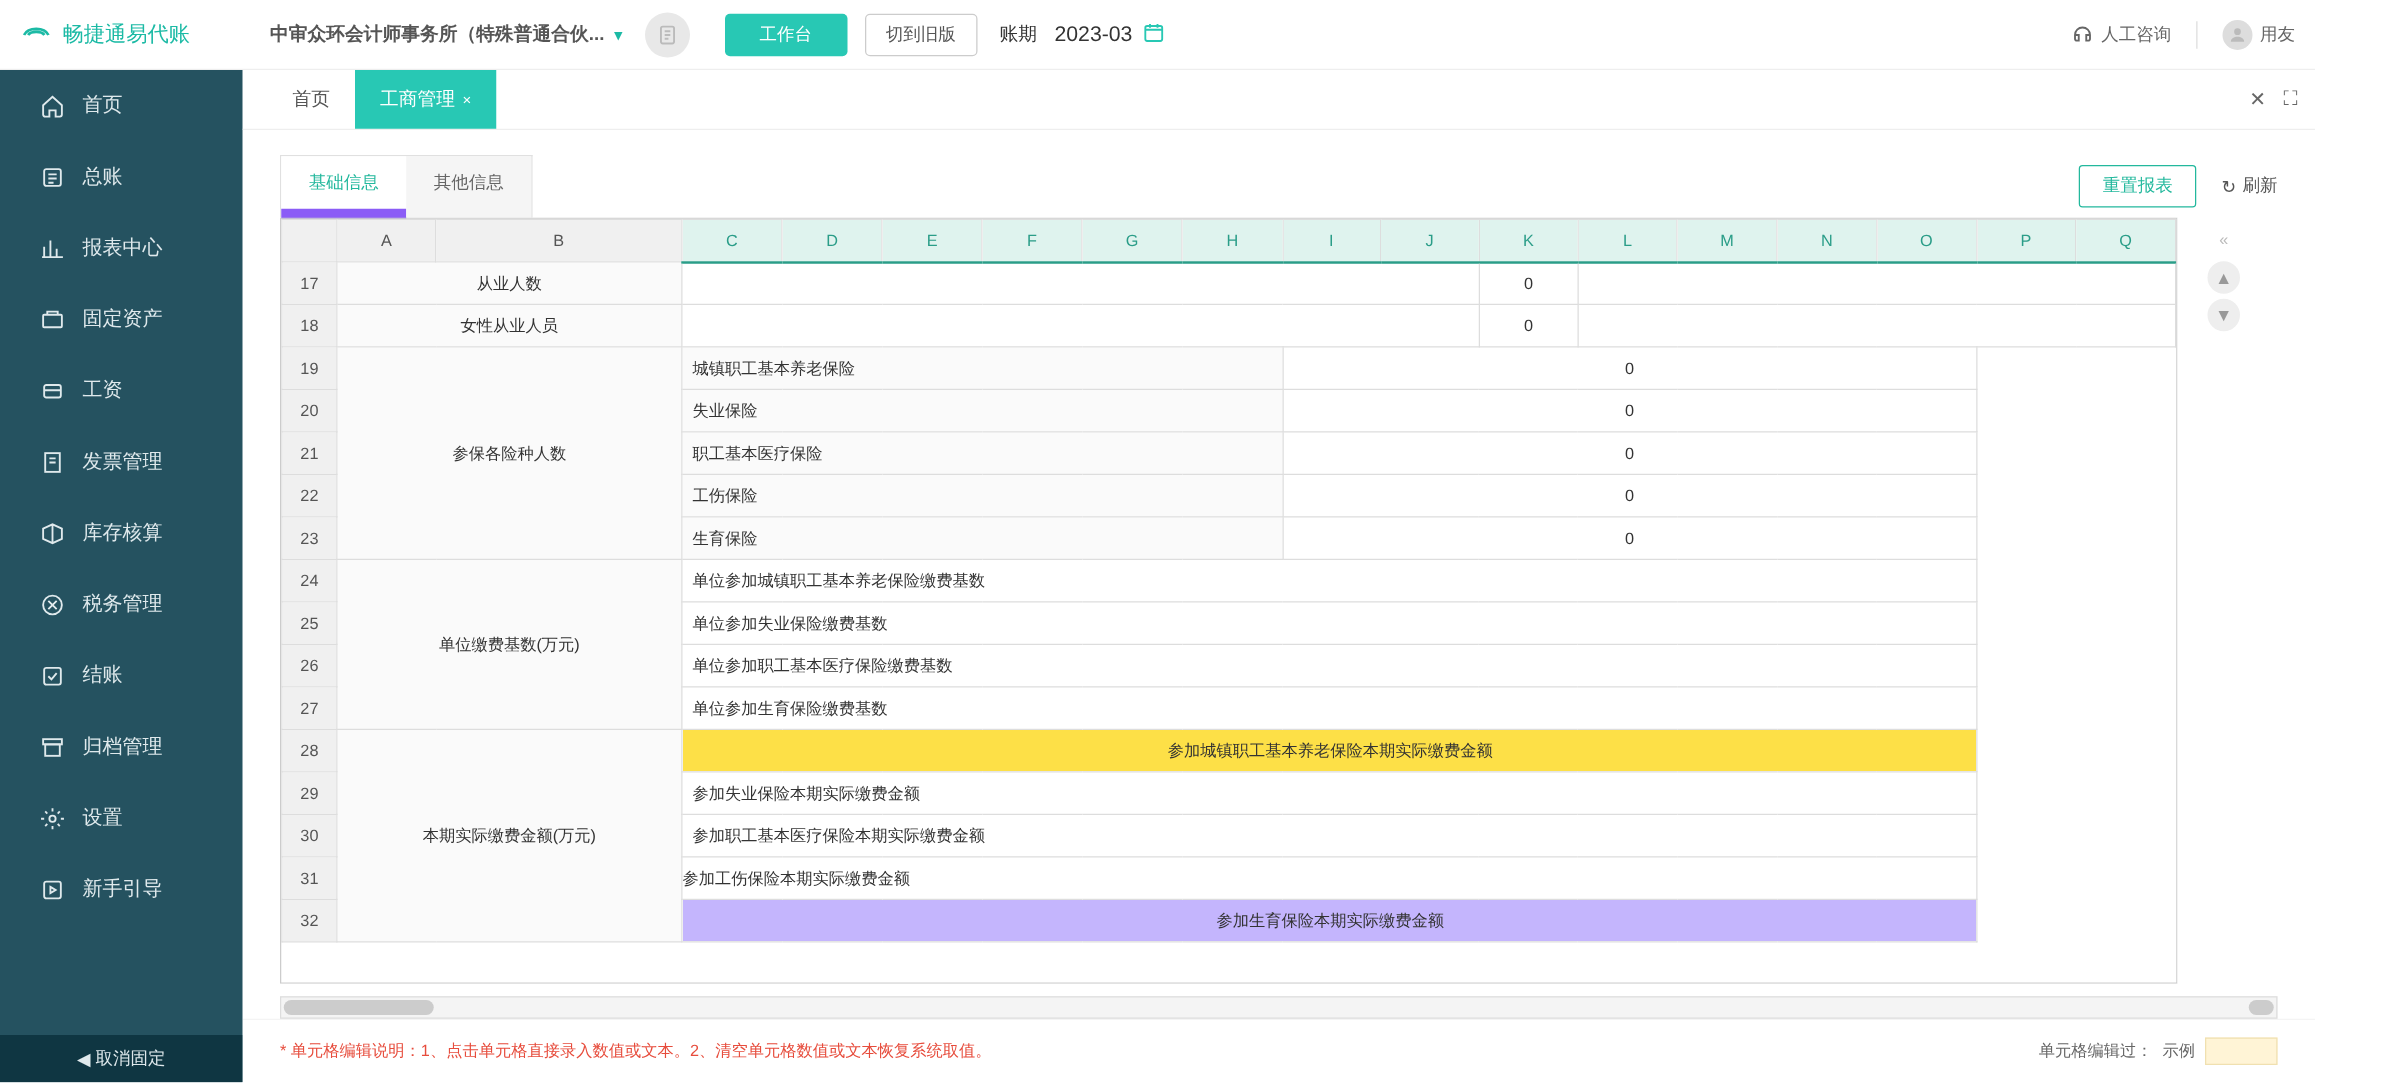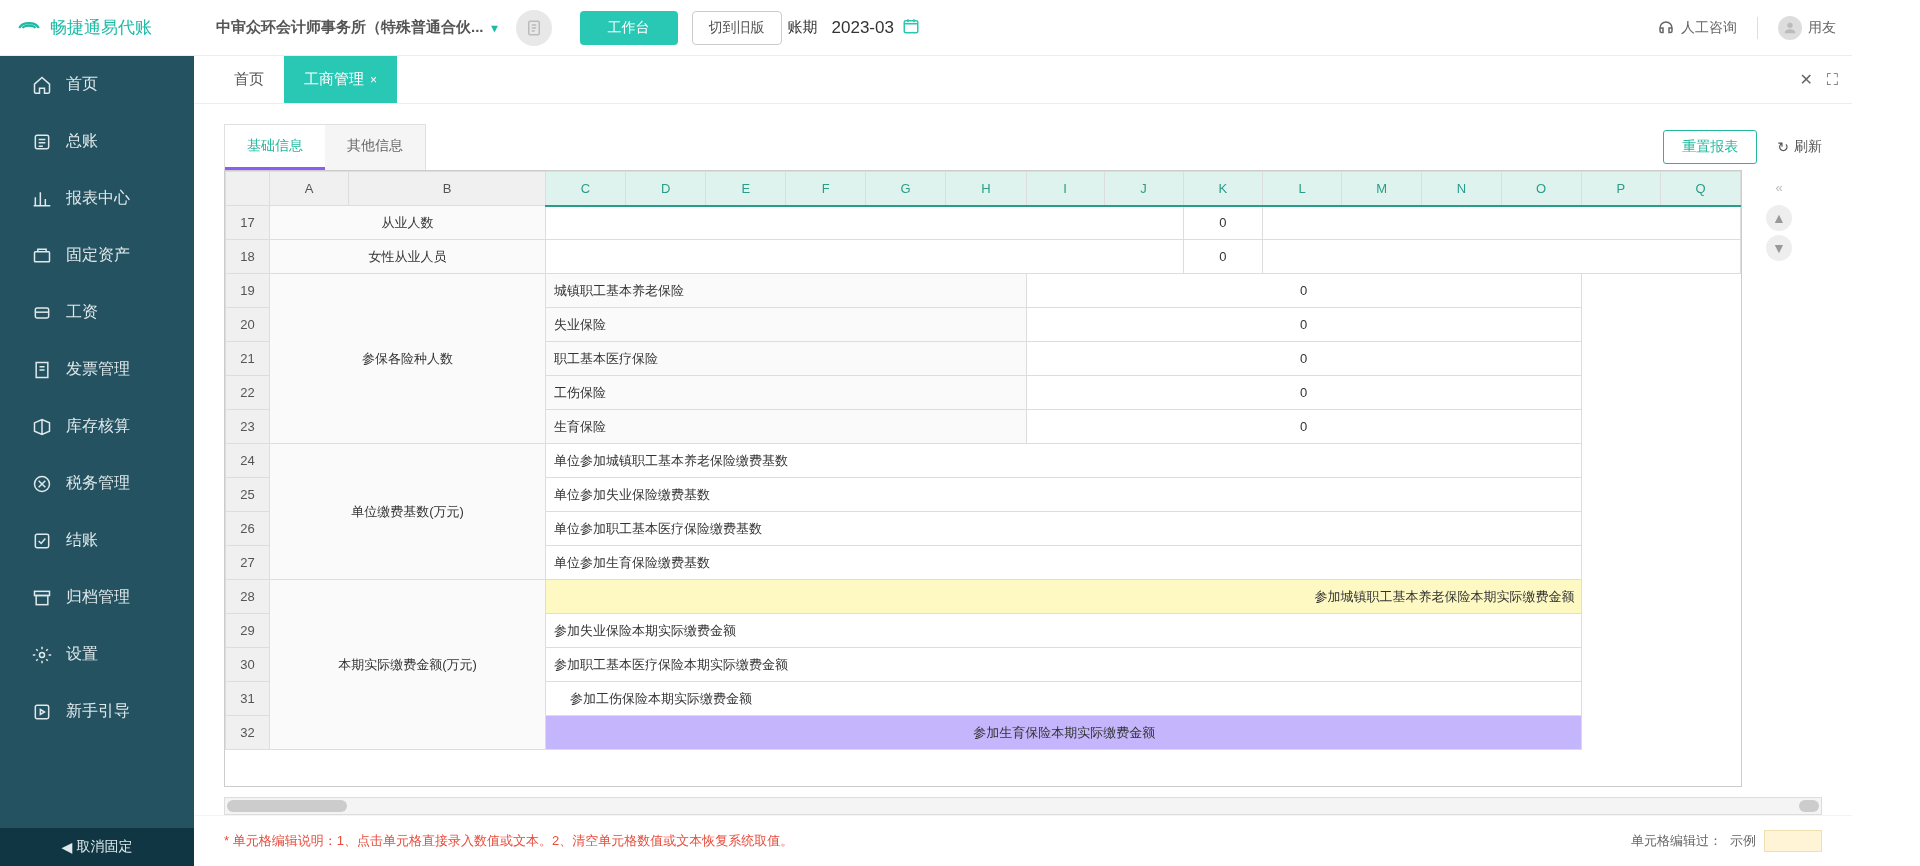--- a/index.html
+++ b/index.html
@@ -7,21 +7,21 @@
 .app { display: flex; flex-direction: column; height: 866px; width: 1852px; }
 
 
 .header { height: 56px; background: #fff; display: flex; align-items: center; padding: 0 16px; border-bottom: 1px solid #eee; }
 .logo { display: flex; align-items: center; gap: 8px; width: 200px; color: #1cbaa5; font-size: 17px; font-weight: 500; }
 .logo-icon { width: 26px; height: 26px; }
 .company-select { display: flex; align-items: center; gap: 8px; font-size: 15px; color: #555; cursor: pointer; margin-right: 18px; font-weight: bold; }
 .chev { color: #1cbaa5; font-size: 12px; }
 .round-btn { width: 36px; height: 36px; border-radius: 50%; background: #e8e8e8; display: flex; align-items: center; justify-content: center; color: #bbb; margin-right: 28px; cursor: pointer; }
 .btn-primary { background: #28c8b4; color: #fff; border: none; padding: 8px 28px; border-radius: 4px; font-size: 14px; cursor: pointer; margin-right: 14px; }
-.btn-outline { background: #fff; color: #555; border: 1px solid #ccc; padding: 7px 16px; border-radius: 4px; font-size: 14px; cursor: pointer; margin-right: 6px; }
+.btn-outline { background: #fff; color: #555; border: 1px solid #ccc; padding: 7px 16px; border-radius: 4px; font-size: 14px; cursor: pointer; margin-right: 18px; }
 .period-label { font-size: 15px; color: #333; margin-right: 14px; }
 .period-value { font-size: 17px; color: #333; margin-right: 8px; }
 .cal-icon { color: #28c8b4; cursor: pointer; }
 .header-right { margin-left: auto; display: flex; align-items: center; gap: 20px; }
 .hr-item { display: flex; align-items: center; gap: 6px; color: #666; font-size: 14px; cursor: pointer; }
 .avatar { width: 24px; height: 24px; border-radius: 50%; background: #ddd; display: flex; align-items: center; justify-content: center; }
 
 
 .body { display: flex; flex: 1; overflow: hidden; }
 .sidebar { width: 194px; background: #255260; color: #dfe9ec; display: flex; flex-direction: column; overflow-y: auto; position: relative; }
@@ -36,21 +36,21 @@
 .tabs { height: 48px; display: flex; align-items: stretch; border-bottom: 1px solid #eee; padding-left: 20px; position: relative; }
 .tab { padding: 0 20px; display: flex; align-items: center; font-size: 15px; color: #555; cursor: pointer; }
 .tab.active { background: #28c8b4; color: #fff; }
 .tab-close { margin-left: 6px; font-size: 12px; }
 .tabs-right { margin-left: auto; display: flex; align-items: center; gap: 14px; padding-right: 14px; }
 .tab-x, .tab-expand { cursor: pointer; color: #666; font-size: 16px; }
 
 .subtabs-row { display: flex; align-items: center; padding: 20px 30px 0 30px; }
 .subtabs { display: flex; border: 1px solid #e0e0e0; border-bottom: none; }
 .subtab { padding: 12px 22px; font-size: 14px; cursor: pointer; background: #f5f5f5; color: #666; }
-.subtab.active { background: #fff; color: #23b89d; border-bottom: 4px solid #8b5cf6; margin-bottom: -1px; }
+.subtab.active { background: #fff; color: #23b89d; border-bottom: 8px solid #8b5cf6; margin-bottom: -1px; }
 .subtabs-right { margin-left: auto; display: flex; align-items: center; gap: 20px; }
 .btn-green-outline { border: 1px solid #23b89d; color: #23b89d; background: #fff; padding: 7px 18px; border-radius: 3px; font-size: 14px; cursor: pointer; }
 .refresh { display: flex; align-items: center; gap: 5px; color: #555; font-size: 14px; cursor: pointer; }
 
 
 .sheet-wrap { flex: 1; margin: 0 30px 10px 30px; display: flex; overflow: hidden; position: relative; }
 .sheet { flex: 1; overflow: auto; border: 1px solid #ccc; }
 .grid { border-collapse: collapse; table-layout: fixed; }
 .grid th, .grid td { border: 1px solid #ddd; height: 34px; font-size: 13px; padding: 0 6px; white-space: nowrap; overflow: hidden; }
 .grid thead th { background: #f0f0f0; color: #555; font-weight: normal; text-align: center; position: sticky; top: 0; }
@@ -355,33 +355,33 @@
                   <td class="rowhdr">26</td>
                   <td colspan="13" class="col-wide" style="text-align:left;padding-left:8px;background:#fff">单位参加职工基本医疗保险缴费基数</td>
                 </tr>
                 <tr>
                   <td class="rowhdr">27</td>
                   <td colspan="13" class="col-wide" style="text-align:left;padding-left:8px;background:#fff">单位参加生育保险缴费基数</td>
                 </tr>
                 <tr>
                   <td class="rowhdr">28</td>
                   <td class="col-B" rowspan="5" colspan="2">本期实际缴费金额(万元)</td>
-                  <td colspan="13" class="col-wide" style="text-align:right;padding-left:8px;background:#fef9c3">参加城镇职工基本养老保险本期实际缴费金额</td>
+                  <td colspan="13" class="col-wide" style="text-align:center;padding-left:8px;background:#fde047">参加城镇职工基本养老保险本期实际缴费金额</td>
                 </tr>
                 <tr>
                   <td class="rowhdr">29</td>
                   <td colspan="13" class="col-wide" style="text-align:left;padding-left:8px;background:#fff">参加失业保险本期实际缴费金额</td>
                 </tr>
                 <tr>
                   <td class="rowhdr">30</td>
                   <td colspan="13" class="col-wide" style="text-align:left;padding-left:8px;background:#fff">参加职工基本医疗保险本期实际缴费金额</td>
                 </tr>
                 <tr>
                   <td class="rowhdr">31</td>
-                  <td colspan="13" class="col-wide" style="text-align:left;padding-left:24px;background:#fff">参加工伤保险本期实际缴费金额</td>
+                  <td colspan="13" class="col-wide" style="text-align:left;padding-left:0;background:#fff">参加工伤保险本期实际缴费金额</td>
                 </tr>
                 <tr>
                   <td class="rowhdr">32</td>
                   <td colspan="13" class="col-wide" style="text-align:center;padding-left:8px;background:#c4b5fd">参加生育保险本期实际缴费金额</td>
                 </tr>
               </tbody>
             </table>
         </div>
         <div class="year-rail">
           <span class="rail-collapse">«</span>

